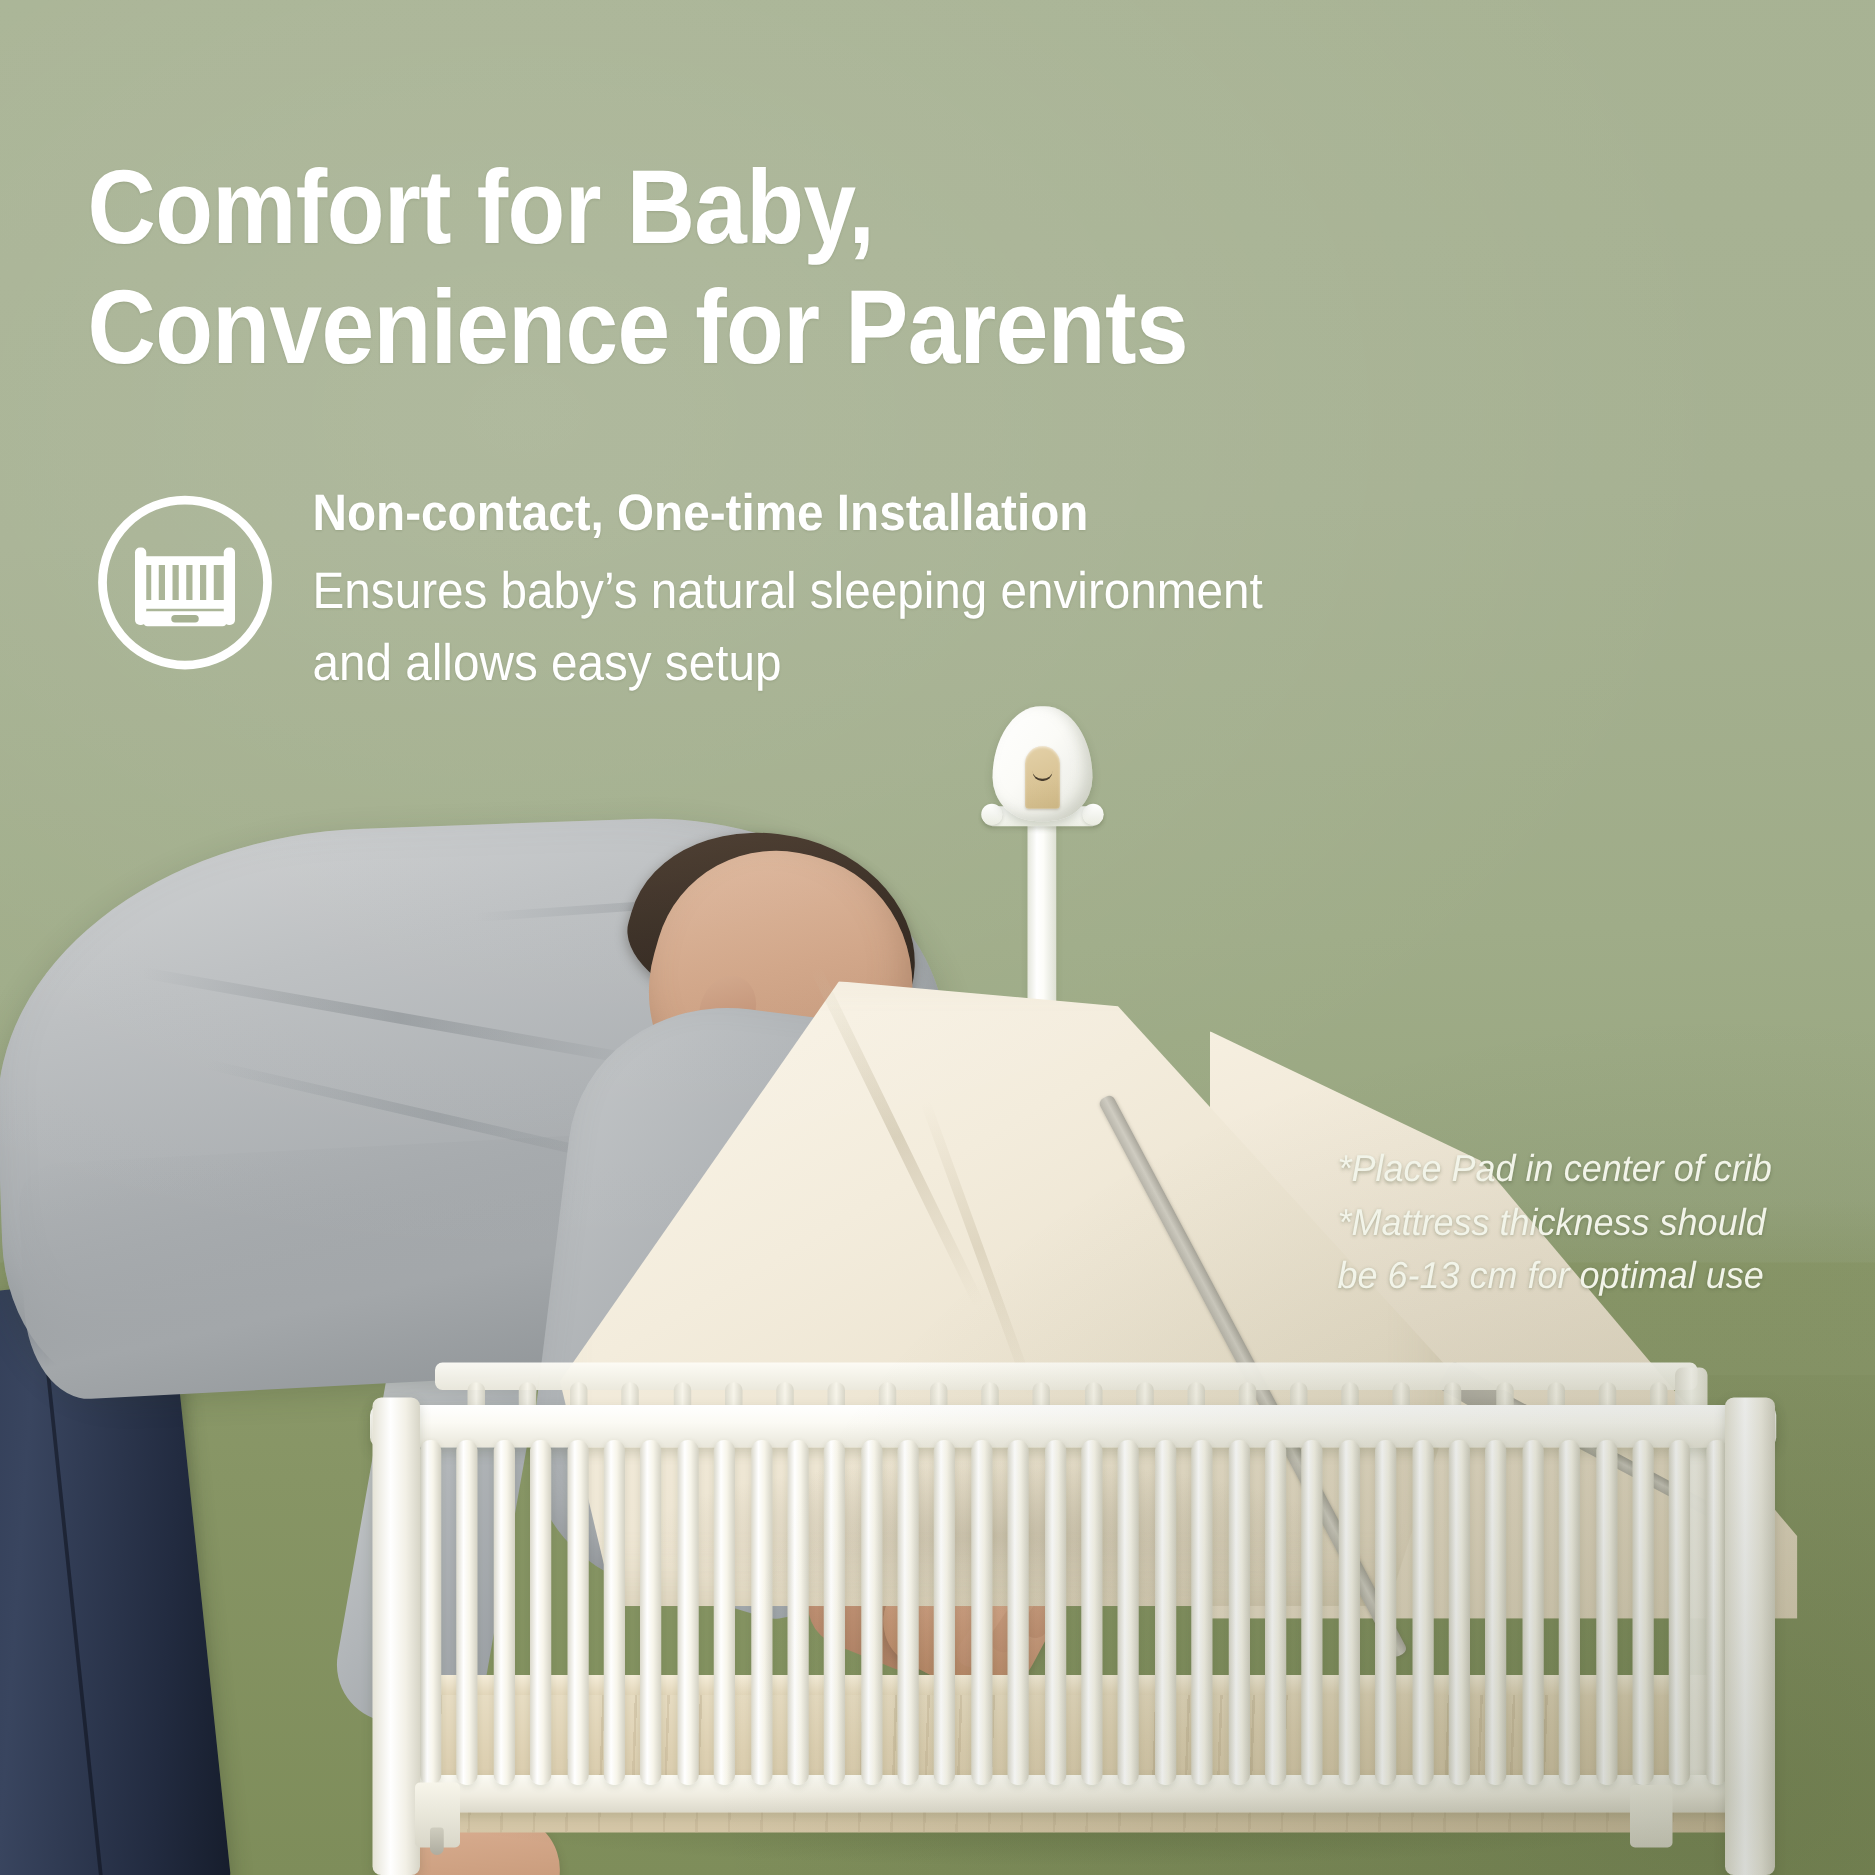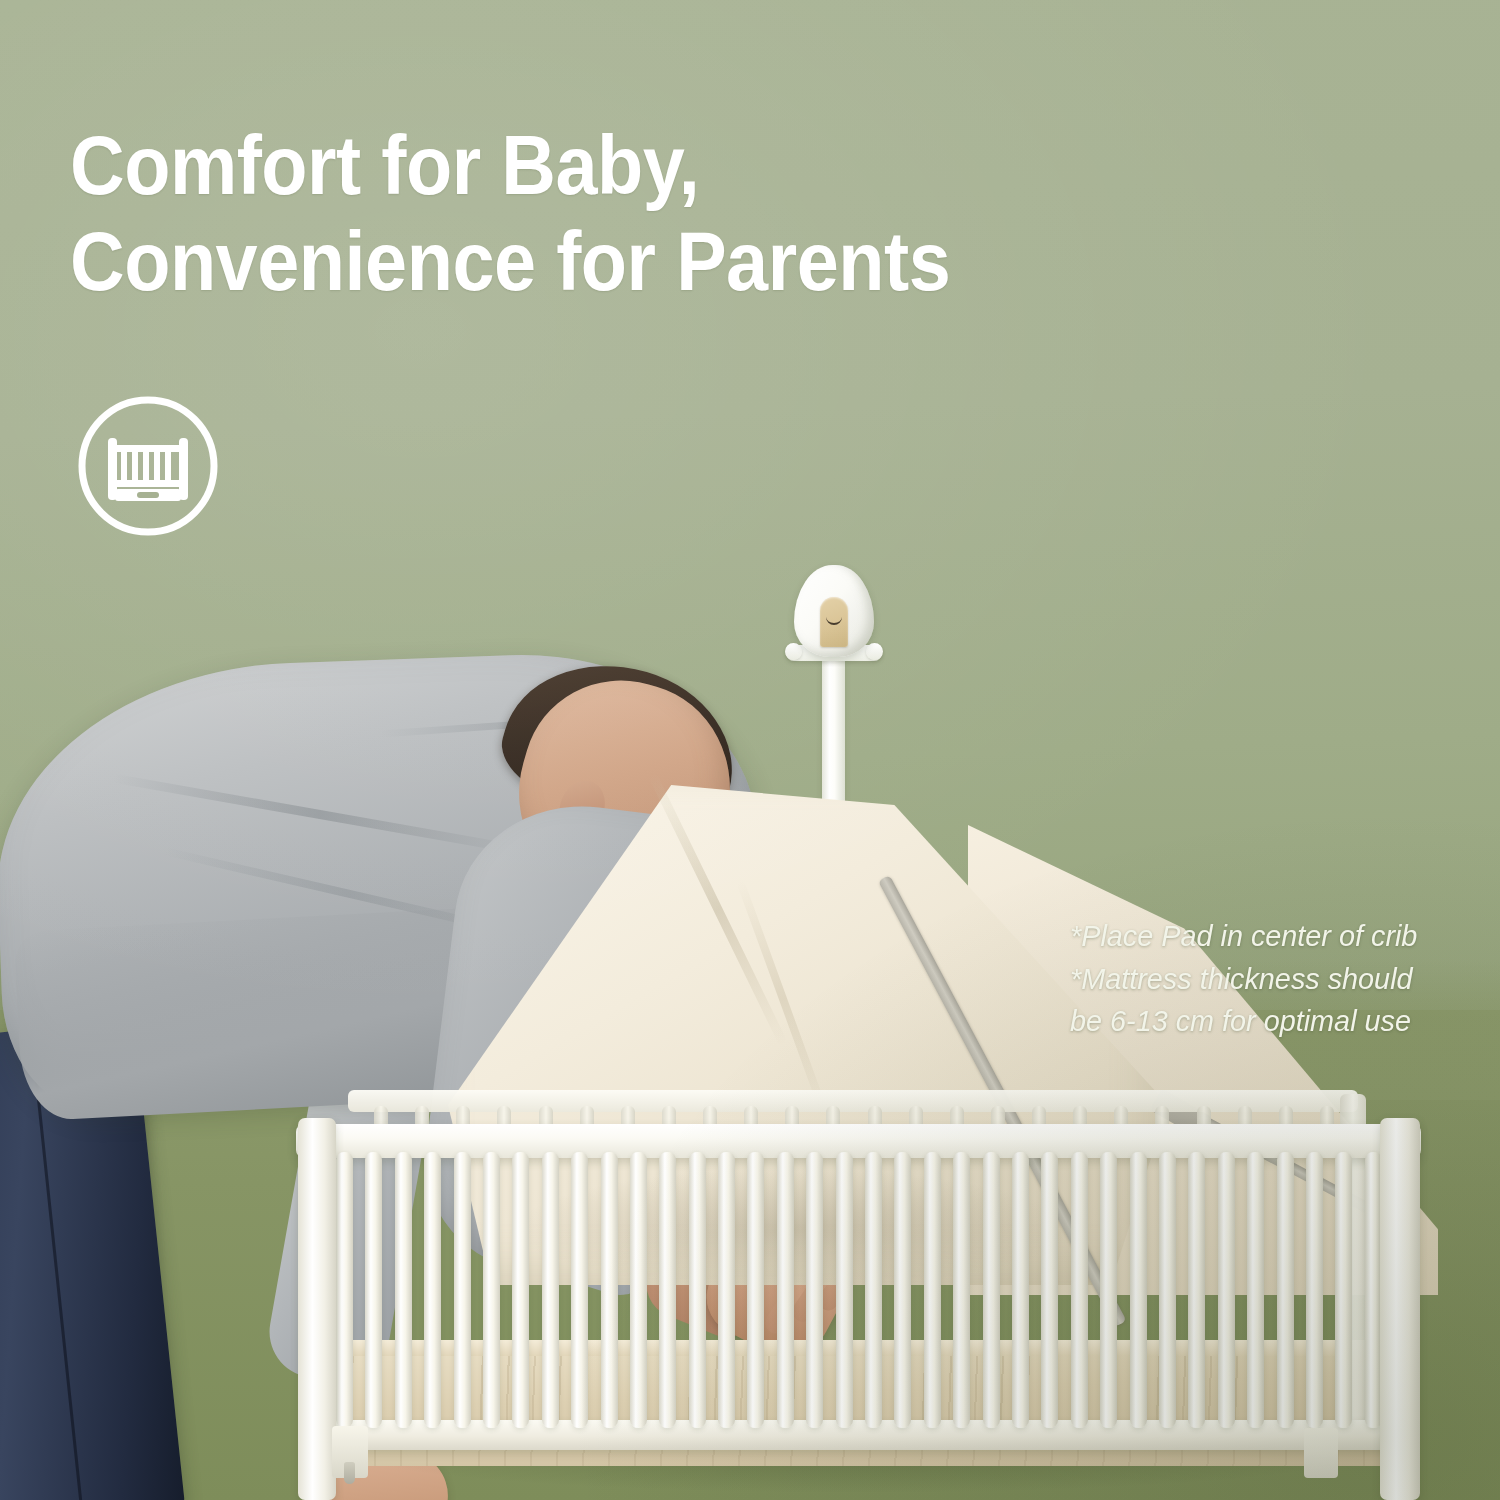--- a/index.html
+++ b/index.html
@@ -382,20 +382,27 @@
         <rect x="49" y="62" width="6" height="28" fill="#ffffff"></rect>
         <rect x="60" y="62" width="6" height="28" fill="#ffffff"></rect>
         <rect x="71" y="62" width="6" height="28" fill="#ffffff"></rect>
         <rect x="82" y="62" width="6" height="28" fill="#ffffff"></rect>
         <rect x="93" y="62" width="6" height="28" fill="#ffffff"></rect>
         <rect x="40" y="90" width="72" height="7" rx="3" fill="#ffffff"></rect>
         <rect x="43" y="99" width="66" height="12" rx="3" fill="#ffffff"></rect>
         <rect x="65" y="102" width="22" height="6" rx="3" fill="#a6b192"></rect>
       </svg>
     </div>
+    <div class="f-text">
+      <div class="f-title">Non-contact, One-time Installation</div>
+      <div class="f-body">
+        <span>Ensures baby’s natural sleeping environment</span>
+        <span>and allows easy setup</span>
+      </div>
+    </div>
   </div>
 
   <div class="footnote">
     <span>*Place Pad in center of crib</span>
     <span>*Mattress thickness should</span>
     <span>be 6-13 cm for optimal use</span>
   </div>
 
 </div>
 

